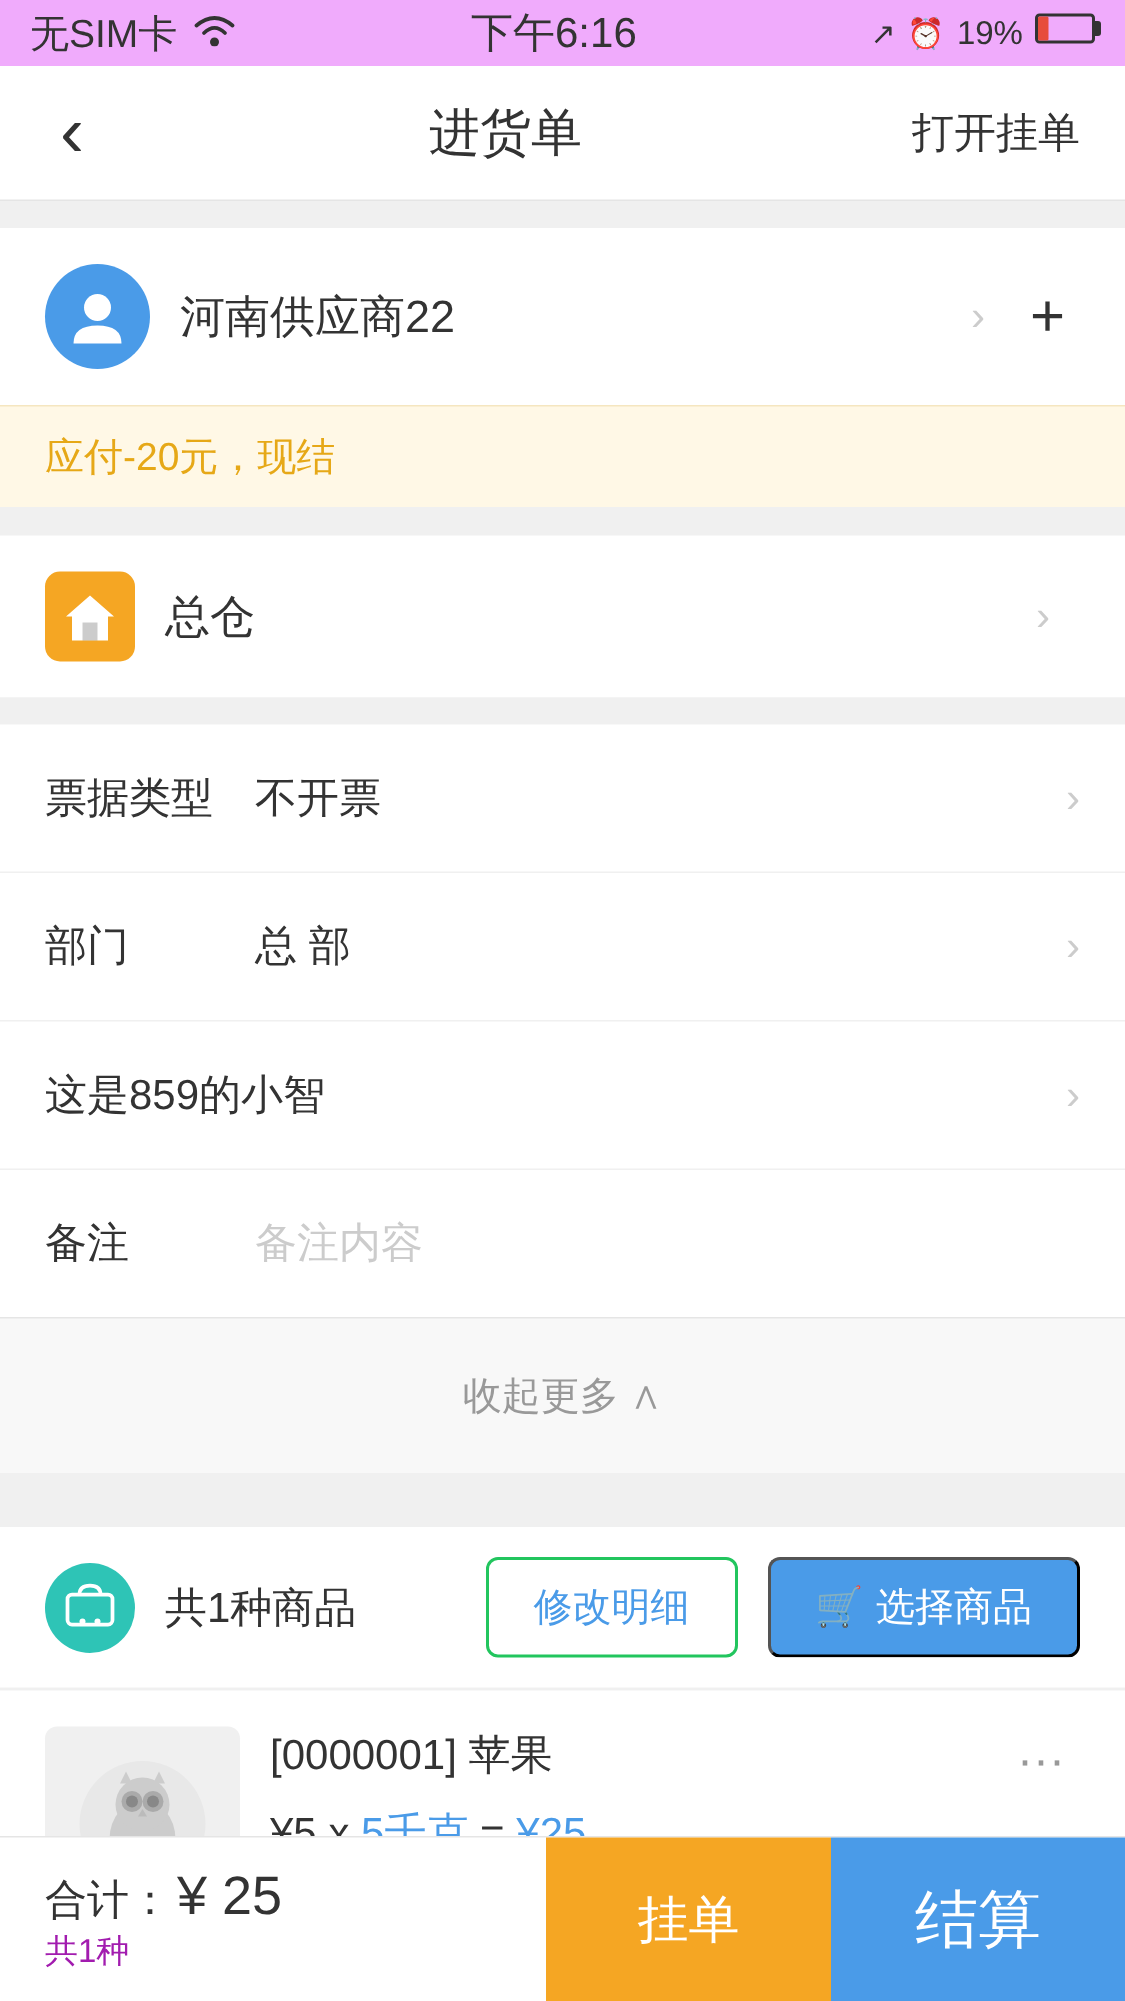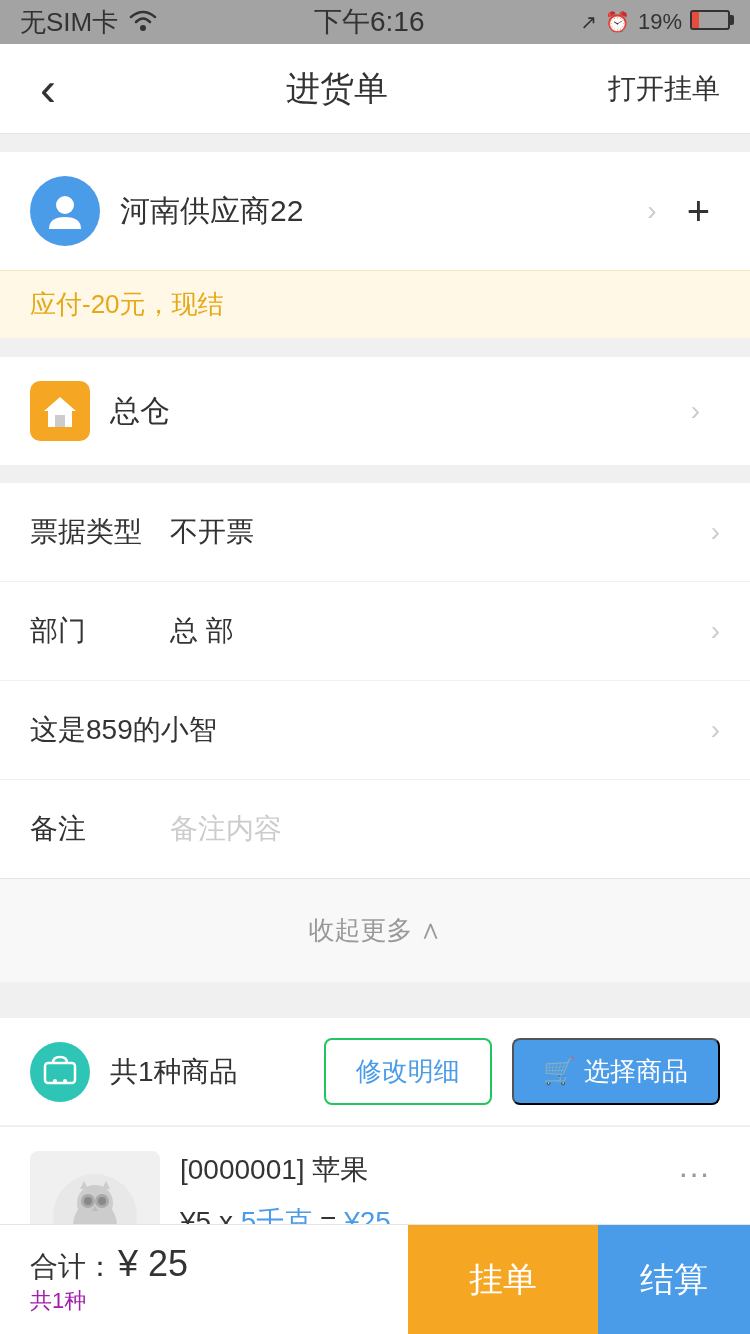--- a/index.html
+++ b/index.html
@@ -10,21 +10,21 @@
       font-family: -apple-system, "PingFang SC", "Helvetica Neue", Arial, sans-serif;
       background: #f0f0f0;
       font-size: 28px;
       color: #333;
     }
 
     
     .status-bar {
       width: 750px;
       height: 44px;
-      background: #a3a3a3;
+      background: #f0abfc;
       display: flex;
       align-items: center;
       justify-content: space-between;
       padding: 0 20px;
       font-size: 26px;
       color: #333;
     }
     .status-left { display: flex; align-items: center; gap: 10px; }
     .status-center { font-size: 28px; font-weight: 500; }
     .status-right { display: flex; align-items: center; gap: 8px; font-size: 24px; }
@@ -294,26 +294,26 @@
       width: 190px;
       background: #f5a623;
       display: flex;
       align-items: center;
       justify-content: center;
       font-size: 34px;
       color: #fff;
       cursor: pointer;
     }
     .btn-checkout {
-      width: 152px;
+      width: 196px;
       background: #4a9be8;
       display: flex;
       align-items: center;
       justify-content: center;
-      font-size: 34px;
+      font-size: 42px;
       color: #fff;
       cursor: pointer;
     }
   </style>
 </head>
 <body>
 
 <div class="status-bar">
   <div class="status-left">
     <span>无SIM卡</span>

